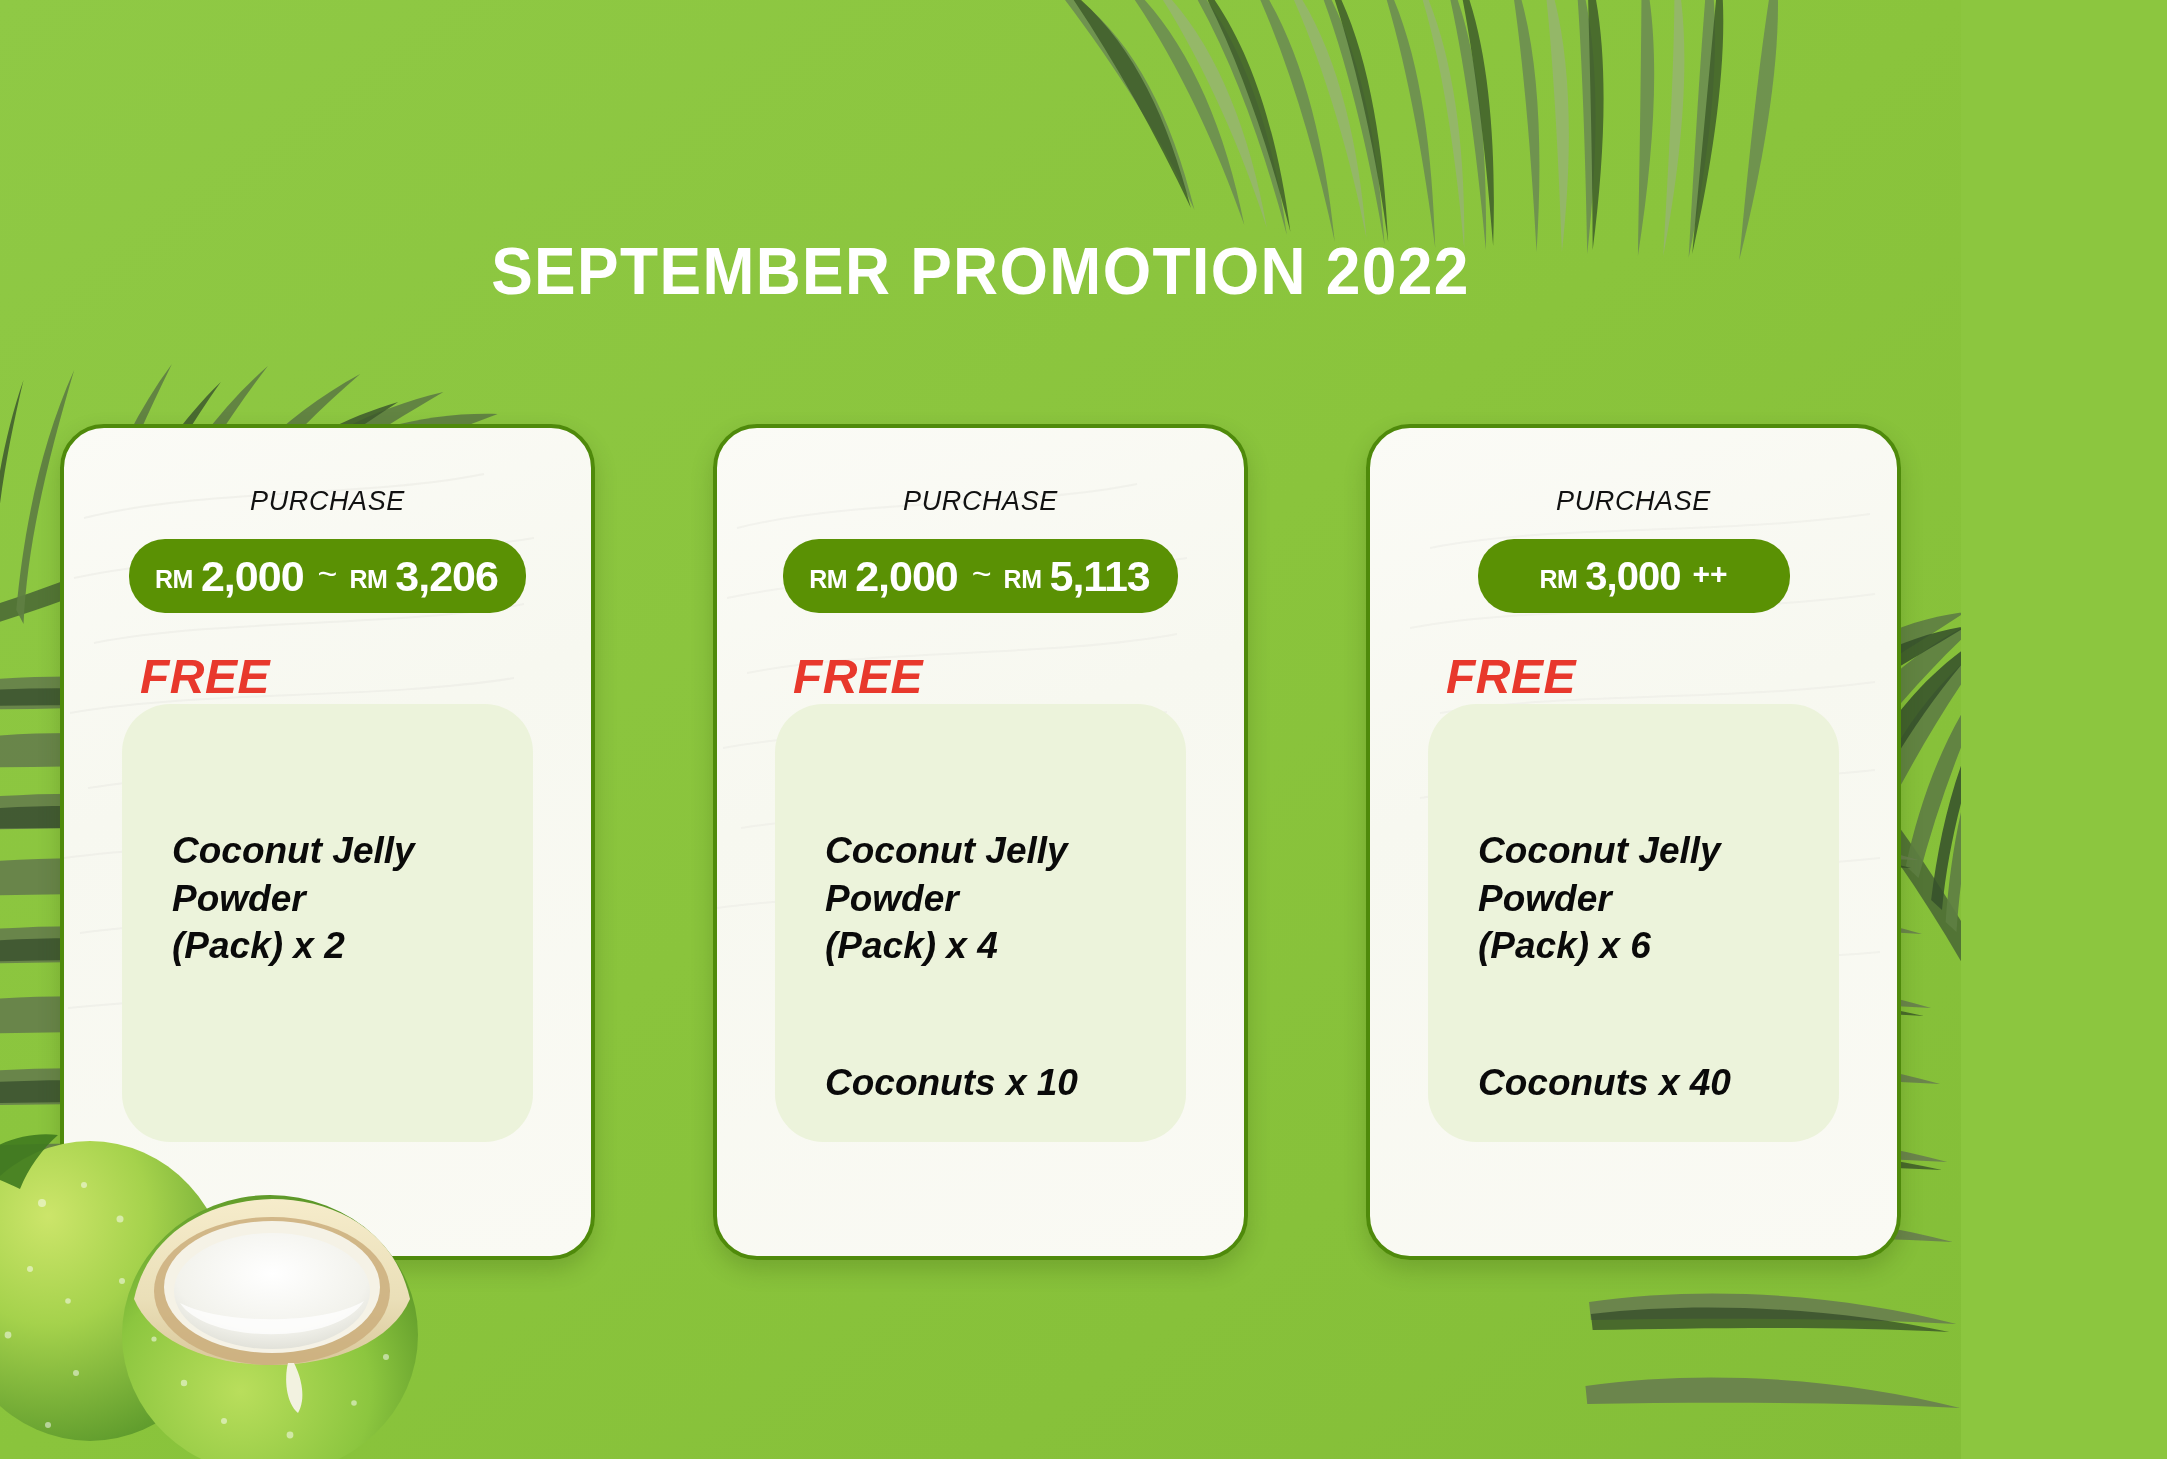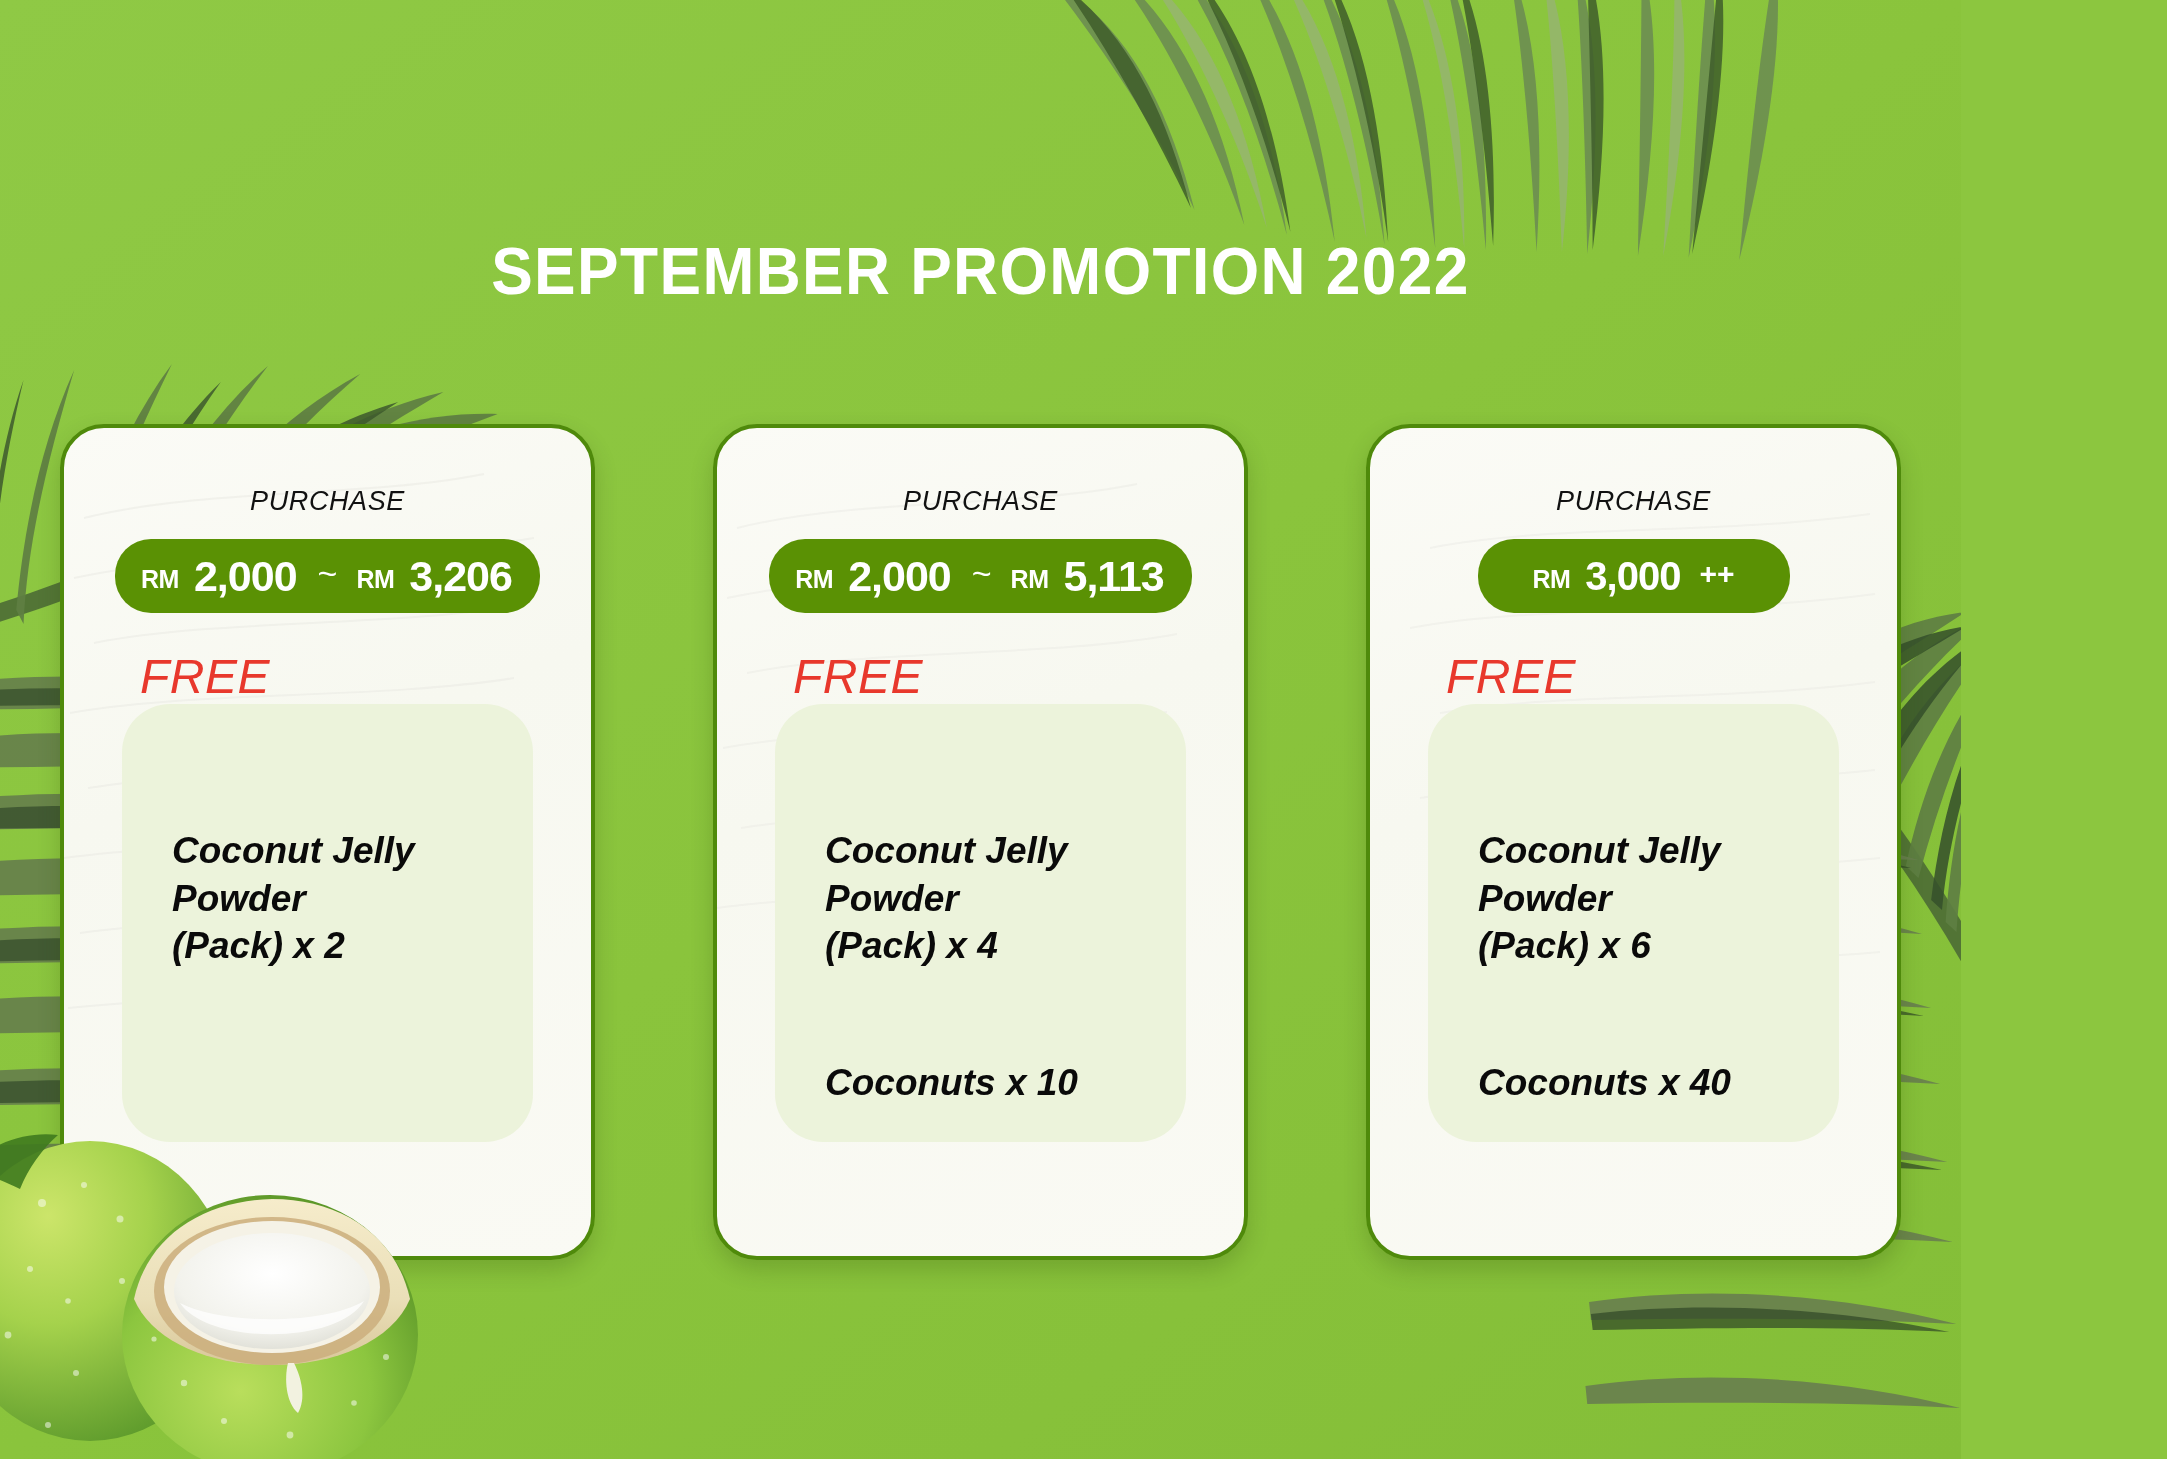--- a/index.html
+++ b/index.html
@@ -84,21 +84,21 @@
     position: relative;
     margin-top: 22px;
     background: #5A9104;
     border-radius: 36px;
     height: 74px;
     min-width: 312px;
     padding: 0 26px;
     display: flex;
     align-items: center;
     justify-content: center;
-    gap: 11px;
+    gap: 4px;
     color: #FFFFFF;
     z-index: 3;
     box-sizing: border-box;
   }
   .rm {
     font-size: 25px;
     font-weight: bold;
     letter-spacing: -0.5px;
     position: relative;
     top: 3px;
@@ -124,21 +124,21 @@
     position: relative;
     top: -2px;
   }
   .card.c3 .amt { font-size: 40px; }
   .free-word {
     position: relative;
     align-self: flex-start;
     margin-left: 76px;
     margin-top: 36px;
     font-size: 48px;
-    font-weight: normal;
+    font-weight: bold;
     font-style: italic;
     color: #E8382C;
     letter-spacing: 0.5px;
     z-index: 5;
   }
   .inner-panel {
     position: absolute;
     left: 58px;
     right: 58px;
     top: 276px;

